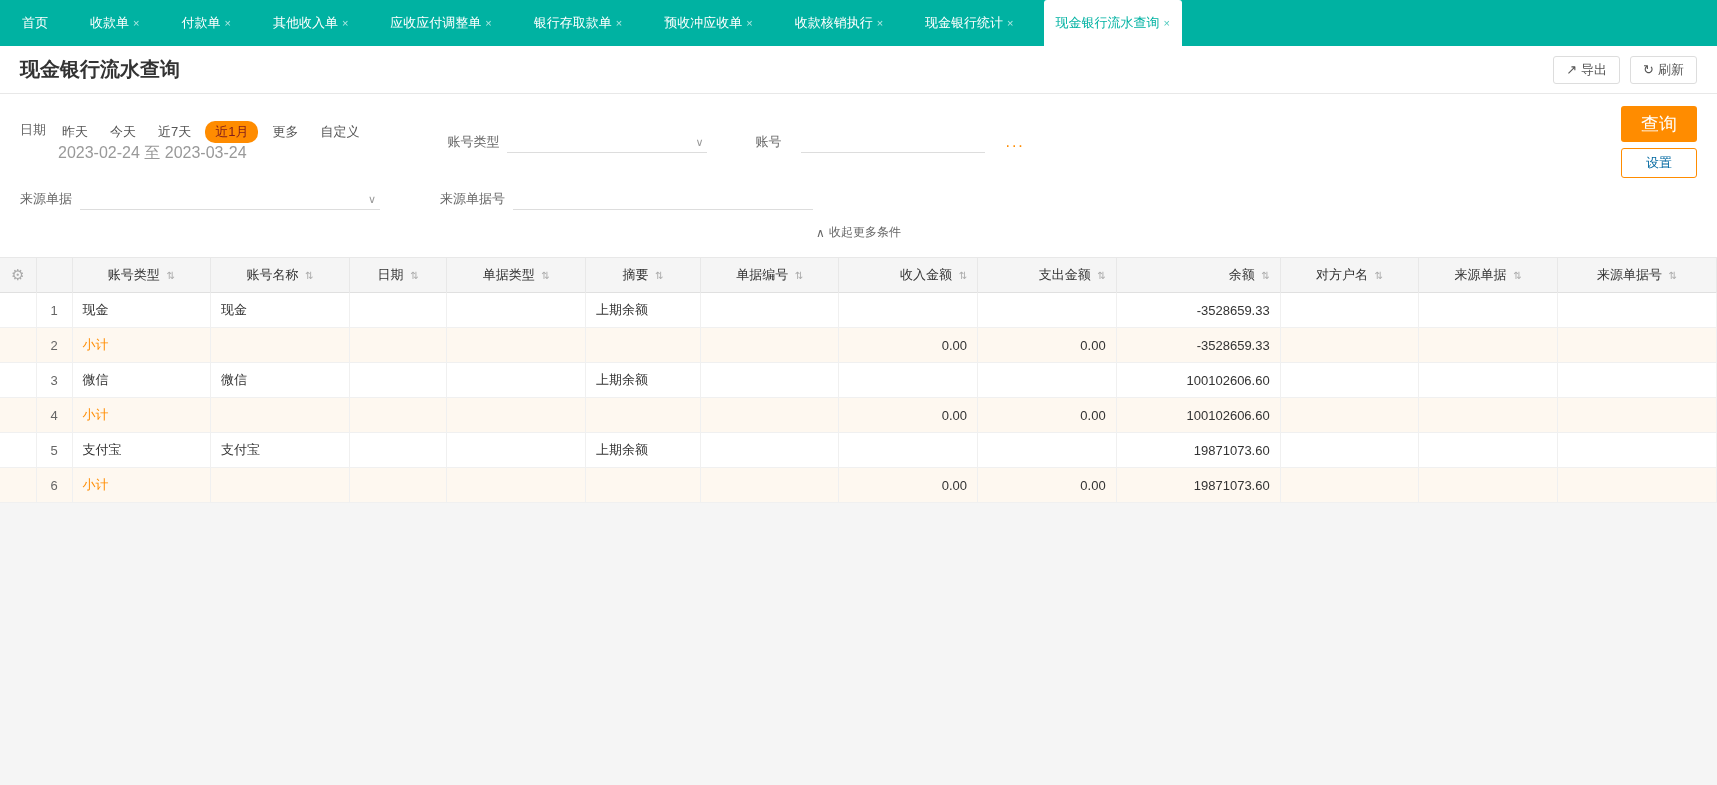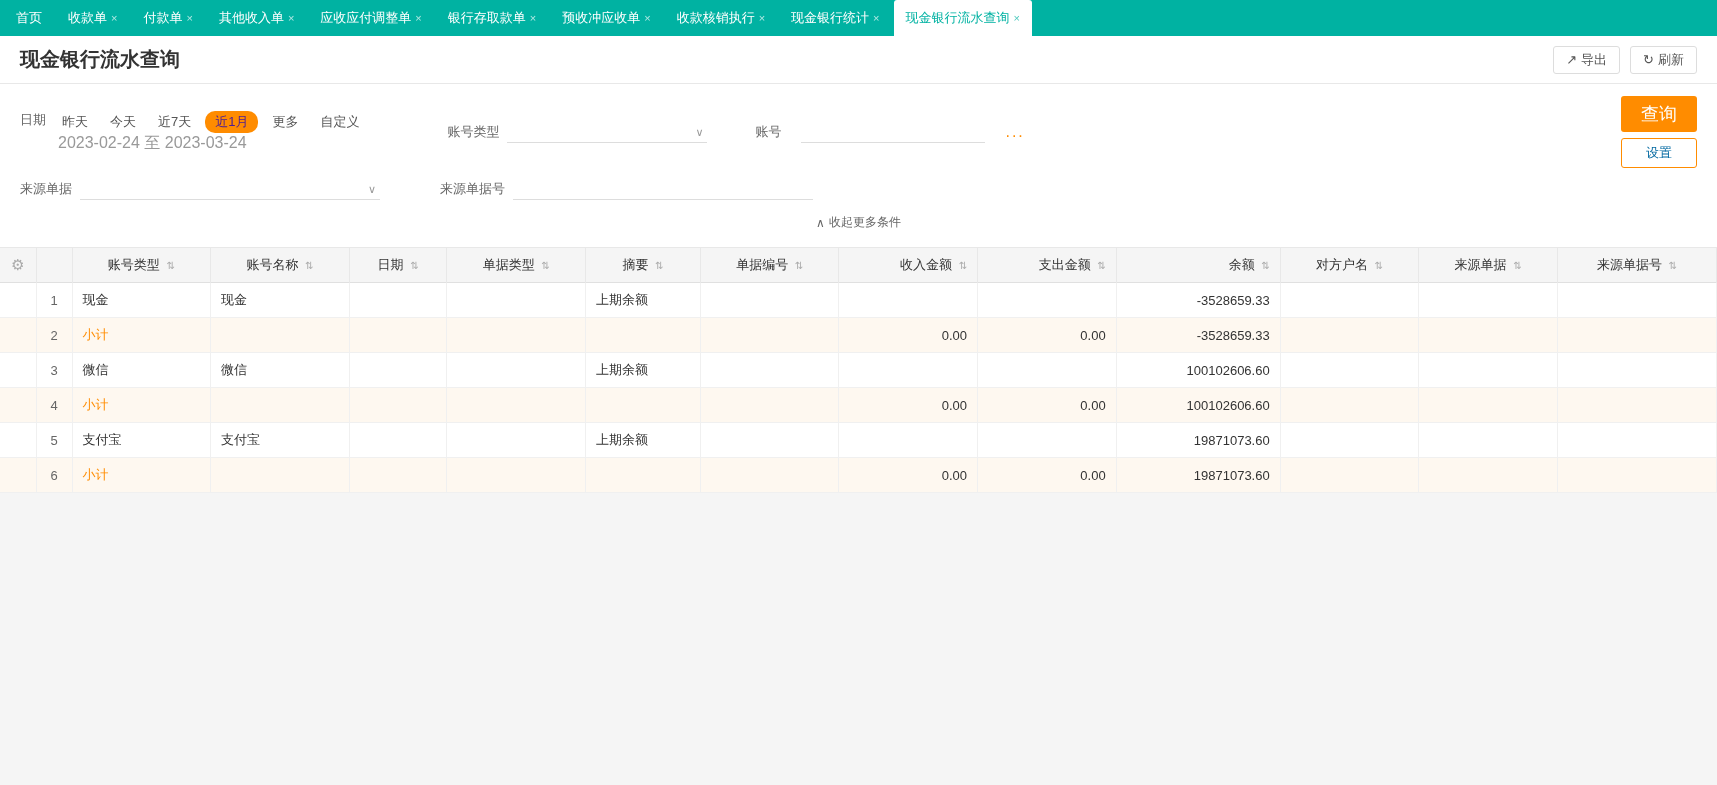--- a/index.html
+++ b/index.html
@@ -3,23 +3,23 @@
   <meta charset="utf-8">
   <style>
     * { box-sizing: border-box; margin: 0; padding: 0; }
     body { font-family: 'Microsoft YaHei', Arial, sans-serif; font-size: 13px; background: #f5f5f5; color: #333; }
 
     
     .top-nav {
       background: #00b2a2;
       display: flex;
       align-items: center;
-      height: 36px;
-      padding: 0 4px;
-      gap: 2px;
+      height: 46px;
+      padding: 0 10px;
+      gap: 18px;
     }
     .nav-item {
       color: #fff;
       padding: 4px 12px;
       cursor: pointer;
       border-radius: 3px 3px 0 0;
       font-size: 13px;
       white-space: nowrap;
       display: flex;
       align-items: center;
@@ -89,21 +89,21 @@
       padding: 2px 8px;
       border-radius: 3px;
       cursor: pointer;
       font-size: 13px;
       background: none;
       border: none;
       color: #555;
     }
     .date-btn.active {
       background: #ff8c00;
-      color: #4c1d95;
+      color: #7f1d1d;
       border-radius: 10px;
       padding: 2px 10px;
     }
     .date-range-text {
       font-size: 16px;
       color: #999;
       margin-left: 4px;
     }
     .filter-select {
       border: none;

